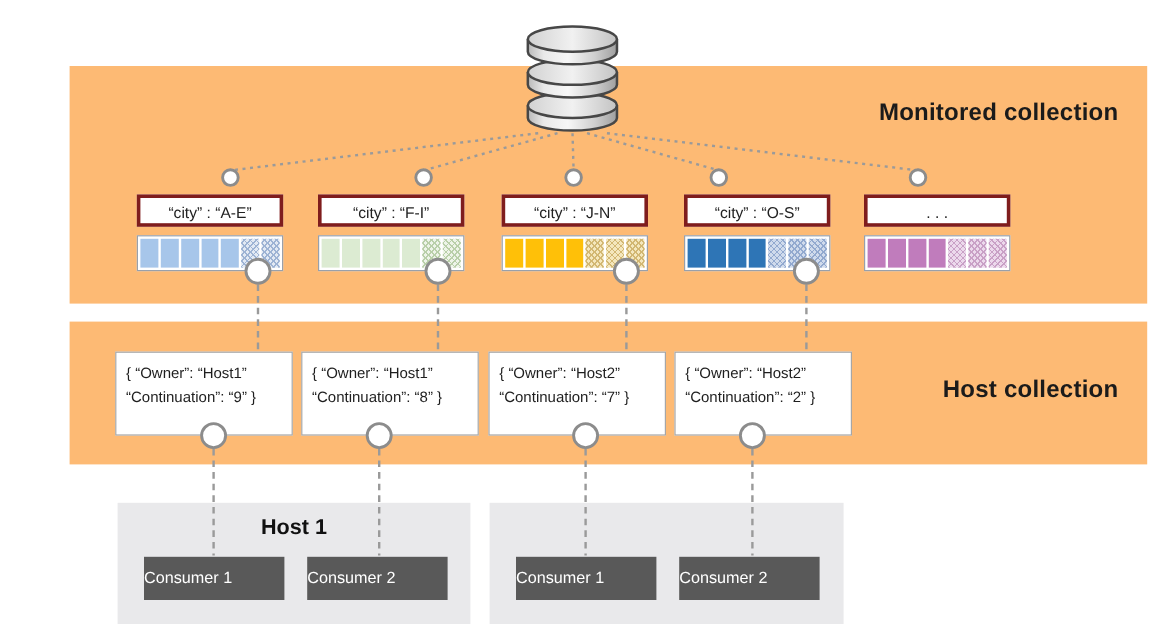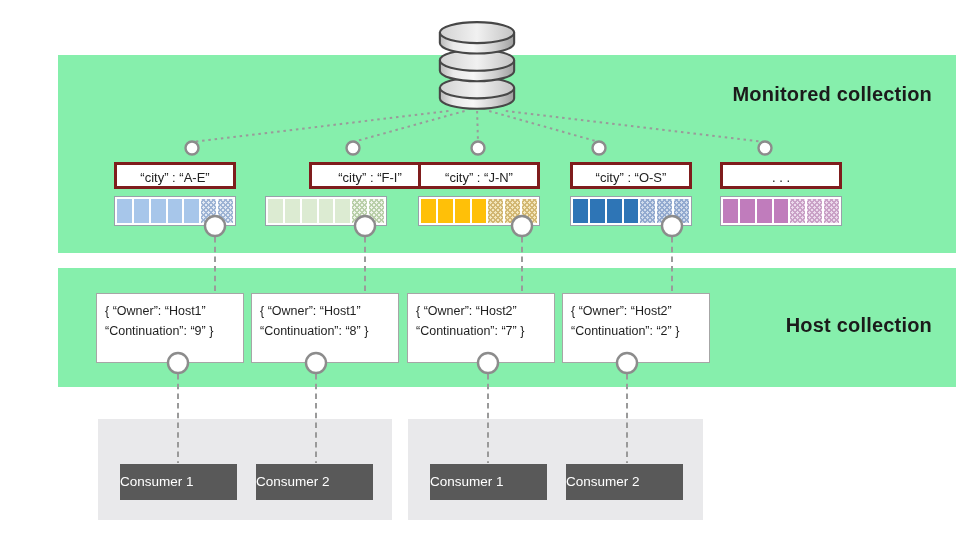--- a/index.html
+++ b/index.html
@@ -1,19 +1,19 @@
 <!DOCTYPE html>
 <html><head>
 <meta charset="utf-8">
 <style>
   *{box-sizing:border-box;margin:0;padding:0}
   html,body{background:#fff}
   body{font-family:"Liberation Sans",sans-serif;}
   #canvas{position:relative;width:977px;height:537px;background:#fff;overflow:hidden}
-  .band{position:absolute;left:58px;width:898px;background:#86efac}
+  .band{position:absolute;left:58px;width:898px;background:#fdba74}
   #band-monitored{top:55px;height:198px}
   #band-lease{top:268px;height:119px}
   .band-label{position:absolute;right:24px;font-size:20px;font-weight:bold;color:#1b1b1b;letter-spacing:.2px}
   #band-monitored .band-label{top:28px}
   #band-lease .band-label{top:46px}
   .part-label{position:absolute;top:162px;width:122px;height:27px;background:#fff;border:3px solid #7f1d1d;
       font-size:13px;line-height:25px;text-align:center;color:#222;white-space:nowrap}
   .part-bar{position:absolute;top:196px;width:122px;height:30px;background:#fff;border:1px solid #99a0aa;
       padding:2px;display:flex;gap:2px}
   .seg{flex:1}
@@ -68,21 +68,21 @@
       <div class="part-label" style="left: 114px; width: 122px;">“city” : “A-E”</div>
       <div class="part-bar" style="left: 114px; width: 122px;">
         <div class="seg" style="background: rgb(167, 198, 234);"></div>
         <div class="seg" style="background: rgb(167, 198, 234);"></div>
         <div class="seg" style="background: rgb(167, 198, 234);"></div>
         <div class="seg" style="background: rgb(167, 198, 234);"></div>
         <div class="seg" style="background: rgb(167, 198, 234);"></div>
         <div class="seg" style="background-color: rgb(226, 233, 243); background-image: repeating-linear-gradient(45deg, rgb(157, 179, 212) 0px, rgb(157, 179, 212) 1px, transparent 1px, transparent 3.5px), repeating-linear-gradient(-45deg, rgb(157, 179, 212) 0px, rgb(157, 179, 212) 1px, transparent 1px, transparent 3.5px);"></div>
         <div class="seg" style="background-color: rgb(226, 233, 243); background-image: repeating-linear-gradient(45deg, rgb(157, 179, 212) 0px, rgb(157, 179, 212) 1px, transparent 1px, transparent 3.5px), repeating-linear-gradient(-45deg, rgb(157, 179, 212) 0px, rgb(157, 179, 212) 1px, transparent 1px, transparent 3.5px);"></div>
       </div>
-      <div class="part-label" style="left: 265px; width: 122px; margin-left: 44px;">“city” : “F-I”</div>
+      <div class="part-label" style="left: 265px; width: 122px;">“city” : “F-I”</div>
       <div class="part-bar" style="left: 265px; width: 122px;">
         <div class="seg" style="background: rgb(220, 235, 210);"></div>
         <div class="seg" style="background: rgb(220, 235, 210);"></div>
         <div class="seg" style="background: rgb(220, 235, 210);"></div>
         <div class="seg" style="background: rgb(220, 235, 210);"></div>
         <div class="seg" style="background: rgb(220, 235, 210);"></div>
         <div class="seg" style="background-color: rgb(238, 244, 233); background-image: repeating-linear-gradient(45deg, rgb(185, 207, 169) 0px, rgb(185, 207, 169) 1px, transparent 1px, transparent 3.5px), repeating-linear-gradient(-45deg, rgb(185, 207, 169) 0px, rgb(185, 207, 169) 1px, transparent 1px, transparent 3.5px);"></div>
         <div class="seg" style="background-color: rgb(238, 244, 233); background-image: repeating-linear-gradient(45deg, rgb(185, 207, 169) 0px, rgb(185, 207, 169) 1px, transparent 1px, transparent 3.5px), repeating-linear-gradient(-45deg, rgb(185, 207, 169) 0px, rgb(185, 207, 169) 1px, transparent 1px, transparent 3.5px);"></div>
       </div>
       <div class="part-label" style="left: 418px; width: 122px;">“city” : “J-N”</div>
@@ -129,20 +129,21 @@
         <div>{ “Owner”: “Host2”</div>
         <div>“Continuation”: “7” }</div>
       </div>
       <div class="lease-doc" style="left: 562px; width: 148px; border-color: rgb(166, 166, 166);">
         <div>{ “Owner”: “Host2”</div>
         <div>“Continuation”: “2” }</div>
       </div>
     </div>
   <div id="hosts">
       <div class="host" style="left: 98px; width: 294px; background: rgb(233, 233, 235);">
+        <div class="host-title">Host 1</div>
         <div class="consumer" style="left: 22px; background: rgb(89, 89, 89); color: rgb(255, 255, 255);">Consumer 1</div>
         <div class="consumer" style="left: 158px; background: rgb(89, 89, 89); color: rgb(255, 255, 255);">Consumer 2</div>
       </div>
       <div class="host" style="left: 408px; width: 295px; background: rgb(233, 233, 235);">
         <div class="consumer" style="left: 22px; background: rgb(89, 89, 89); color: rgb(255, 255, 255);">Consumer 1</div>
         <div class="consumer" style="left: 158px; background: rgb(89, 89, 89); color: rgb(255, 255, 255);">Consumer 2</div>
       </div>
     </div>
 
   <svg class="overlay" id="connectors" width="977" height="537">

